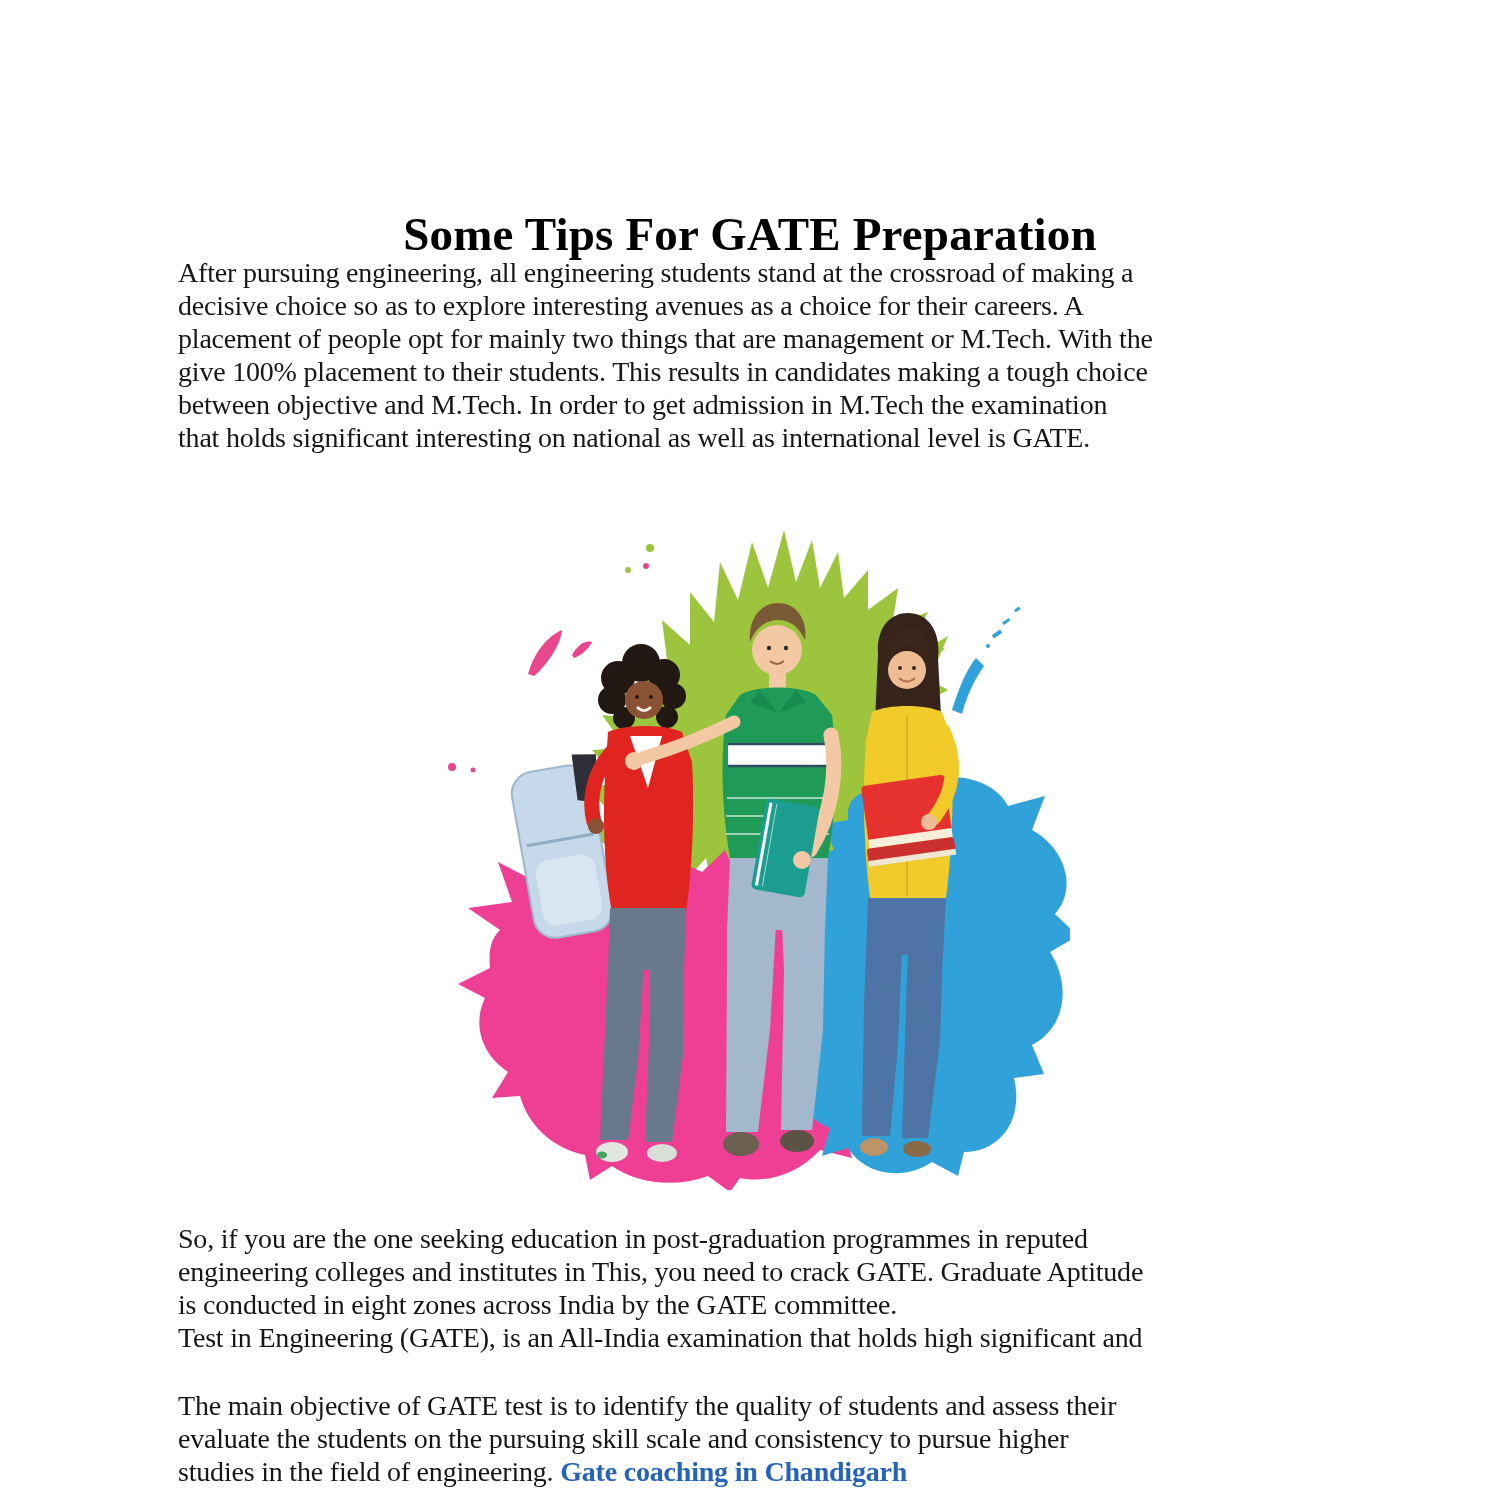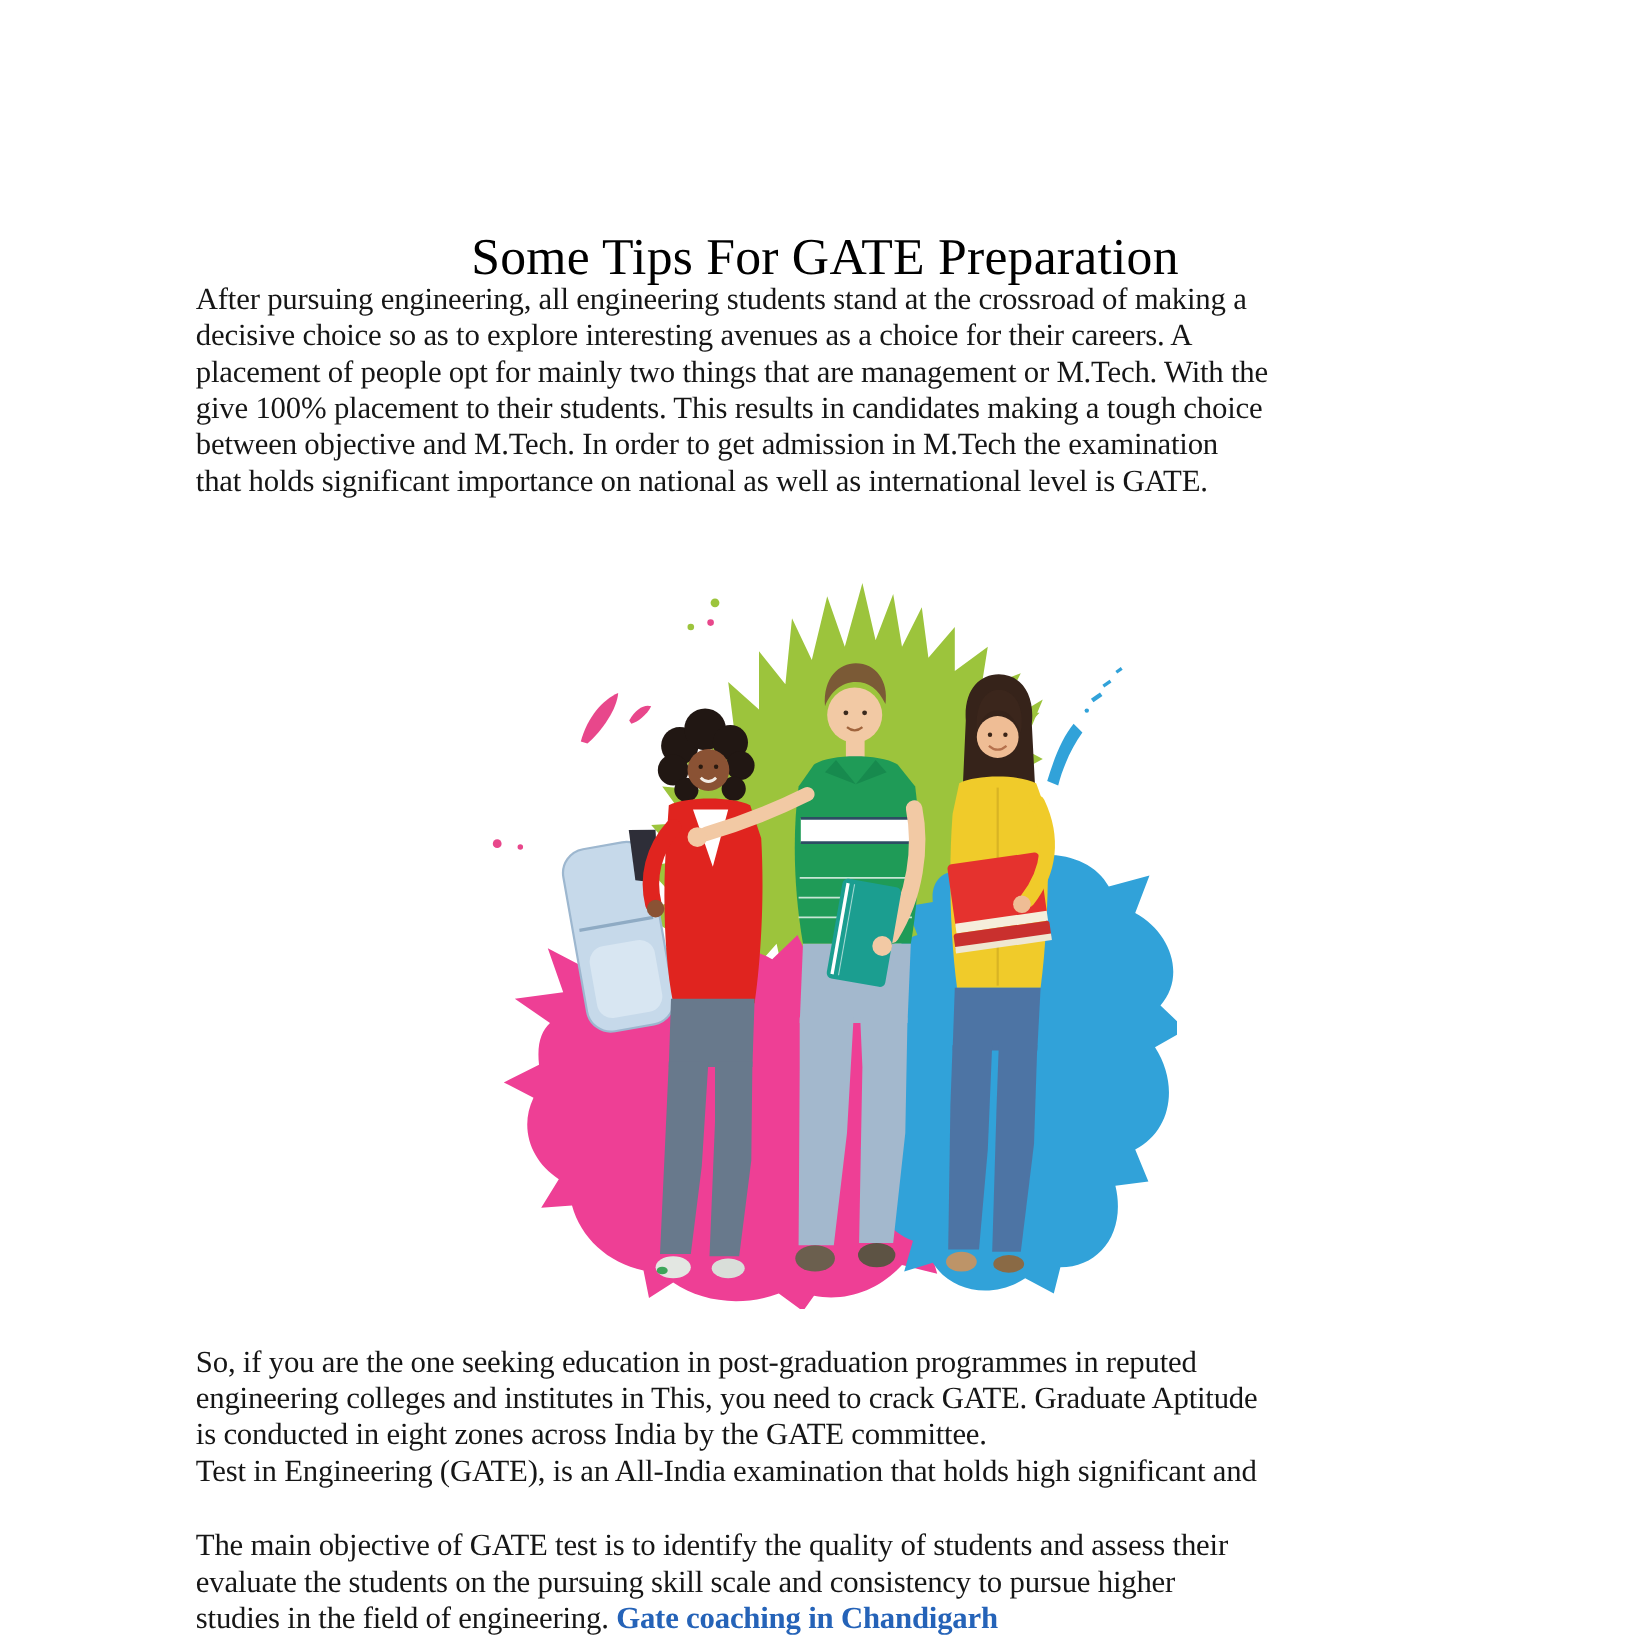--- a/index.html
+++ b/index.html
@@ -11,21 +11,21 @@
     overflow: hidden;
     font-family: "Liberation Serif", serif;
     color: #161616;
   }
   .doc-title {
     position: absolute;
     left: 0; right: 0;
     top: 176px;
     text-align: center;
     font-size: 47px;
-    font-weight: 400;
+    font-weight: 700;
     color: #000000;
     letter-spacing: 0.2px;
   }
   .para {
     position: absolute;
     left: 178px;
     font-size: 28px;
     line-height: 33px;
     letter-spacing: -0.2px;
     color: #161616;
@@ -54,21 +54,21 @@
 <div class="page">
 
   <h1 class="doc-title">Some Tips For GATE Preparation</h1>
 
   <div class="para para-1">
     <div>After pursuing engineering, all engineering students stand at the crossroad of making a</div>
     <div>decisive choice so as to explore interesting avenues as a choice for their careers. A</div>
     <div>placement of people opt for mainly two things that are management or M.Tech. With the</div>
     <div>give 100% placement to their students. This results in candidates making a tough choice</div>
     <div>between objective and M.Tech. In order to get admission in M.Tech the examination</div>
-    <div>that holds significant importance on national as well as international level is GATE.</div>
+    <div>that holds significant interesting on national as well as international level is GATE.</div>
   </div>
 
   <div class="illustration">
     <svg viewBox="0 0 630 690" width="630" height="690" xmlns="http://www.w3.org/2000/svg">
 
       <g>
         <path d="M 182,388 L 158,368 L 178,352 L 142,330 L 175,318 L 148,288 L 180,282 L 152,250 L 186,248
              L 162,215 L 196,218 L 178,180 L 210,192 L 198,150 L 228,168 L 222,120 L 250,145
              L 250,92 L 274,122 L 280,62 L 298,100 L 312,42 L 328,88 L 344,30 L 356,82
              L 372,40 L 380,88 L 398,52 L 404,98 L 428,70 L 428,110 L 458,88 L 452,126

